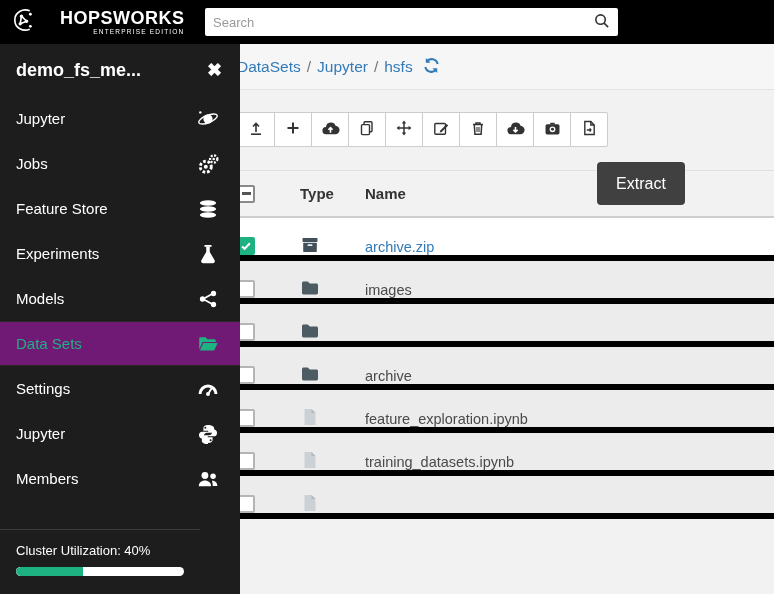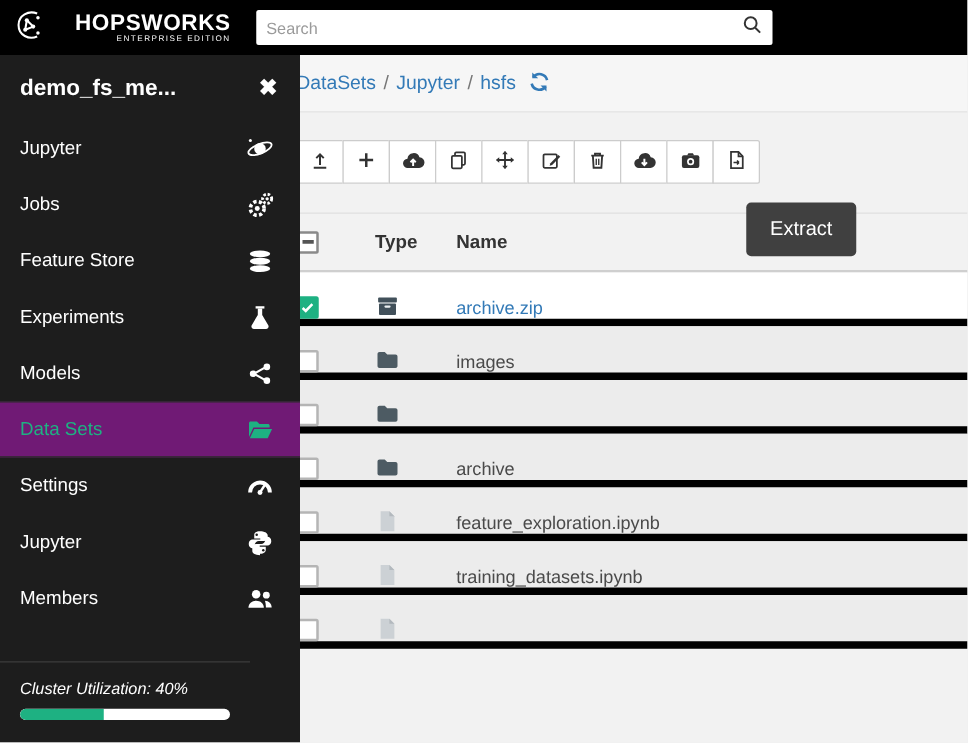--- a/index.html
+++ b/index.html
@@ -18,21 +18,21 @@
 
   
   .sidebar { position:absolute; top:44px; left:0; width:240px; height:550px; background:#1d1d1d; color:#fff; z-index:20; }
   .project-row { height:52px; display:flex; align-items:center; justify-content:space-between; padding:0 18px 0 16px; }
   .project-name { font-size:18px; font-weight:bold; color:#fff; }
   .close-x { font-size:18px; color:#fff; cursor:pointer; font-weight:bold; }
   .nav-item { height:45px; display:flex; align-items:center; justify-content:space-between; padding:0 20px 0 16px; font-size:15px; color:#fff; cursor:pointer; }
   .nav-item .icon { width:24px; height:24px; display:flex; align-items:center; justify-content:center; color:inherit; }
   .nav-item.active { color:#1eb182; background:#701a75; border-top:1px solid #2a2a2a; border-bottom:1px solid #2a2a2a; }
   .cluster { position:absolute; left:0; bottom:0; width:200px; padding:13px 16px 18px 16px; border-top:1px solid #3c3c3c; }
-  .cluster-label { font-size:13px; color:#fff;font-style:italic; }
+  .cluster-label { font-size:13px; color:#fff; }
   .progress-track { margin-top:9px; width:168px; height:9px; background:#fff; border-radius:5px; overflow:hidden; }
   .progress-fill { height:100%; background:#1eb182; border-radius:5px 0 0 5px; }
 
   
   .main { position:absolute; top:44px; left:200px; width:574px; height:550px; background:#f2f2f2; }
   .breadcrumb-bar { height:46px; display:flex; align-items:center; padding-left:37px; background:#f6f6f6; border-bottom:1px solid #e2e2e2; font-size:15.5px; }
   .crumb { color:#337ab7; text-decoration:none; cursor:pointer; }
   .crumb-sep { color:#777; margin:0 6px; }
   .refresh-btn { margin-left:9px; width:20px; height:20px; border:none; background:transparent; cursor:pointer; display:flex; align-items:center; }
 

